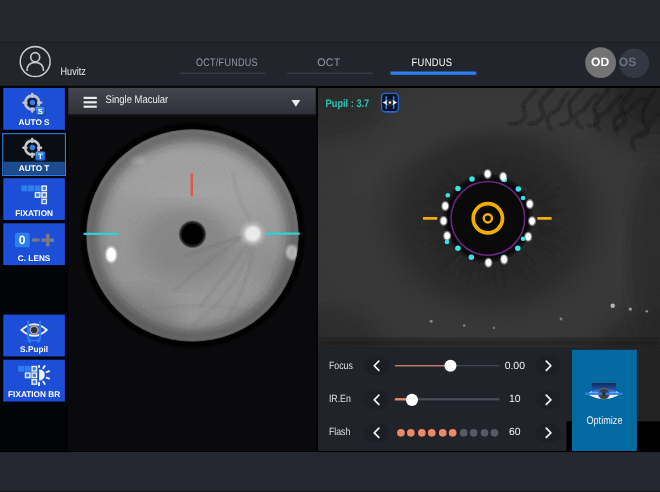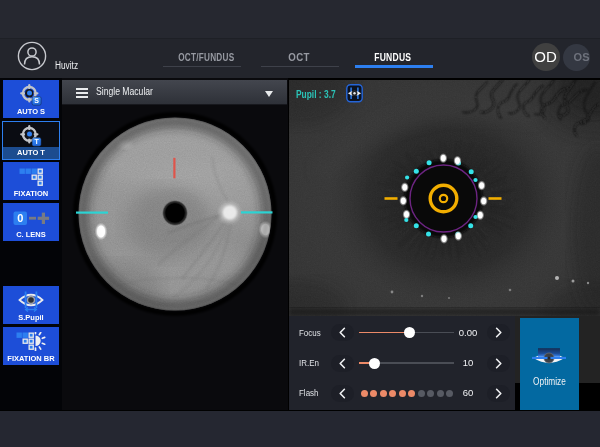--- a/index.html
+++ b/index.html
@@ -1,25 +1,25 @@
 <!DOCTYPE html>
 <html><head><meta charset="utf-8">
 <style>
 *{margin:0;padding:0;box-sizing:border-box}
 html,body{width:600px;height:447px;background:#000;overflow:hidden}
 body{font-family:"Liberation Sans",sans-serif;position:relative;transform:translateZ(0)}
 #header{position:absolute;left:0;top:0;width:600px;height:78px;background:#262830}
 #header .bot{position:absolute;left:0;top:38px;width:600px;height:40px;background:#23252c;border-top:1px solid #1e2026}
 #user{position:absolute;left:17px;top:41px}
 #huvitz{position:absolute;left:55px;top:59.5px;font-size:10px;color:#eceef0;transform:scaleX(0.83);transform-origin:0 0}
-.tab{position:absolute;top:51.5px;width:90px;text-align:center;font-size:10px;font-weight:bold;letter-spacing:0.3px;color:#979aa2}
+.tab{position:absolute;top:51.5px;width:90px;text-align:center;font-size:10px;font-weight:normal;letter-spacing:0.3px;color:#979aa2}
 .tc{display:inline-block;transform-origin:50% 50%}
 .tabline{position:absolute;top:65.5px;width:78px;height:1.5px;background:#3e414a}
-#od{position:absolute;left:531.5px;top:43px;width:28px;height:28px;border-radius:50%;background:#404040;color:#fff;font-size:15px;font-weight:normal;text-align:center;line-height:28px;opacity:0.999}
-#os{position:absolute;left:562.5px;top:43.5px;width:27px;height:27px;border-radius:50%;background:#343842;color:#6e727c;font-size:11px;font-weight:bold;text-align:right;line-height:27px;opacity:0.999}
+#od{position:absolute;left:531.5px;top:43px;width:28px;height:28px;border-radius:50%;background:#737373;color:#fff;font-size:11px;font-weight:bold;text-align:center;line-height:28px;opacity:0.999}
+#os{position:absolute;left:562.5px;top:43.5px;width:27px;height:27px;border-radius:50%;background:#343842;color:#6e727c;font-size:11px;font-weight:bold;text-align:left;line-height:27px;opacity:0.999}
 #sidebar{position:absolute;left:0;top:78px;width:62px;height:332px;background:#030407}
 .tile{position:absolute;left:3px;width:56px;height:38px;background:#1d4ed8;text-align:center}
 .tile .ticon{height:27px;display:flex;align-items:center;justify-content:center;padding-top:3px}
 .tile .tlabel{position:absolute;bottom:2px;left:0;width:100%;font-size:7.5px;font-weight:bold;color:#fff;line-height:9px;opacity:0.999}
 .tile.sel{background:#0a0c12;border:1px solid #2d7ff0;left:2px;width:58px;height:39.5px}
 .tile.sel .ticon{height:26px}
 .tile.sel .tlabel{background:#1c4c8f;line-height:12.5px;bottom:0}
 #center{position:absolute;left:62px;top:78px;width:226px;height:332px;background:#0a0a0d}
 #combo{position:absolute;left:0;top:1.5px;width:225px;height:25.5px;background:linear-gradient(#43464e,#2e3138);border-bottom:1px solid #17181d}
 #combo .txt{position:absolute;left:33.8px;top:6.5px;font-size:10px;color:#eceef0;transform:scaleX(0.861);transform-origin:0 0;white-space:nowrap}

